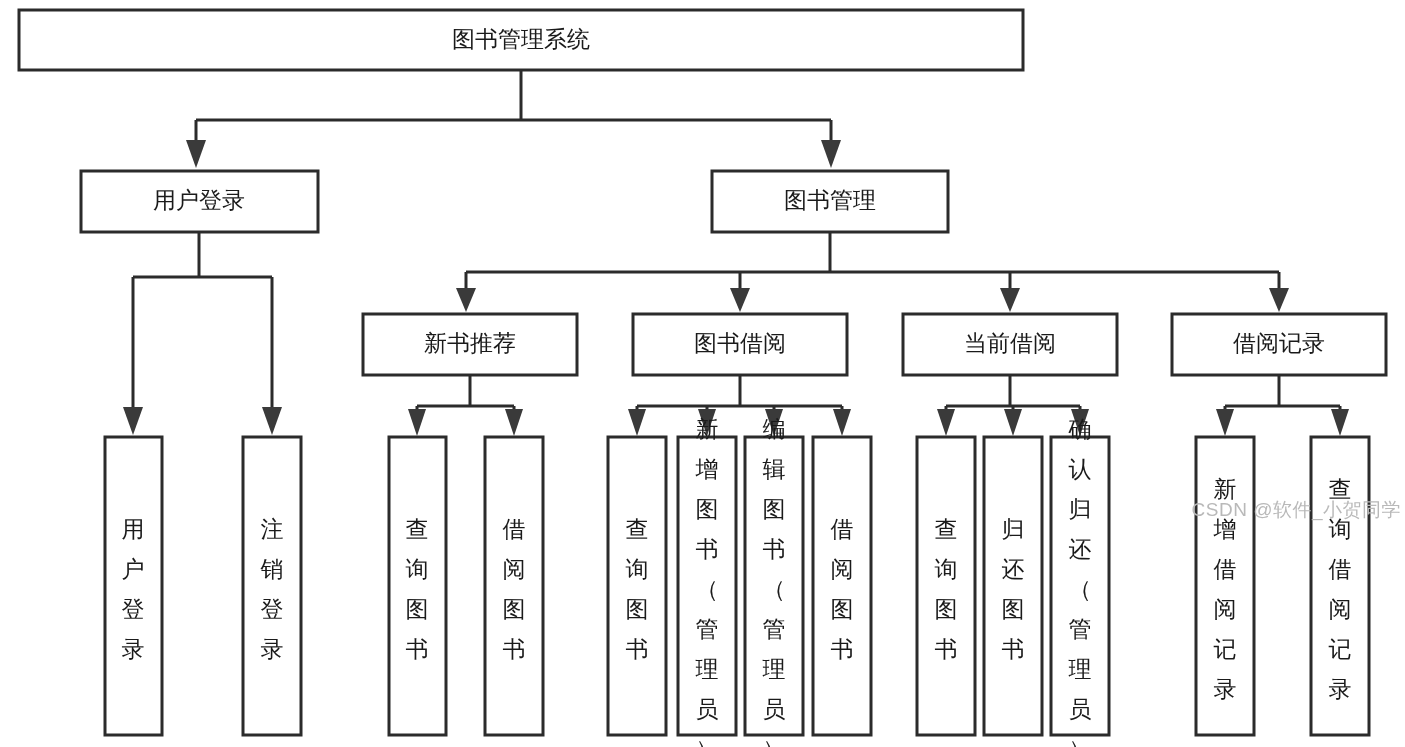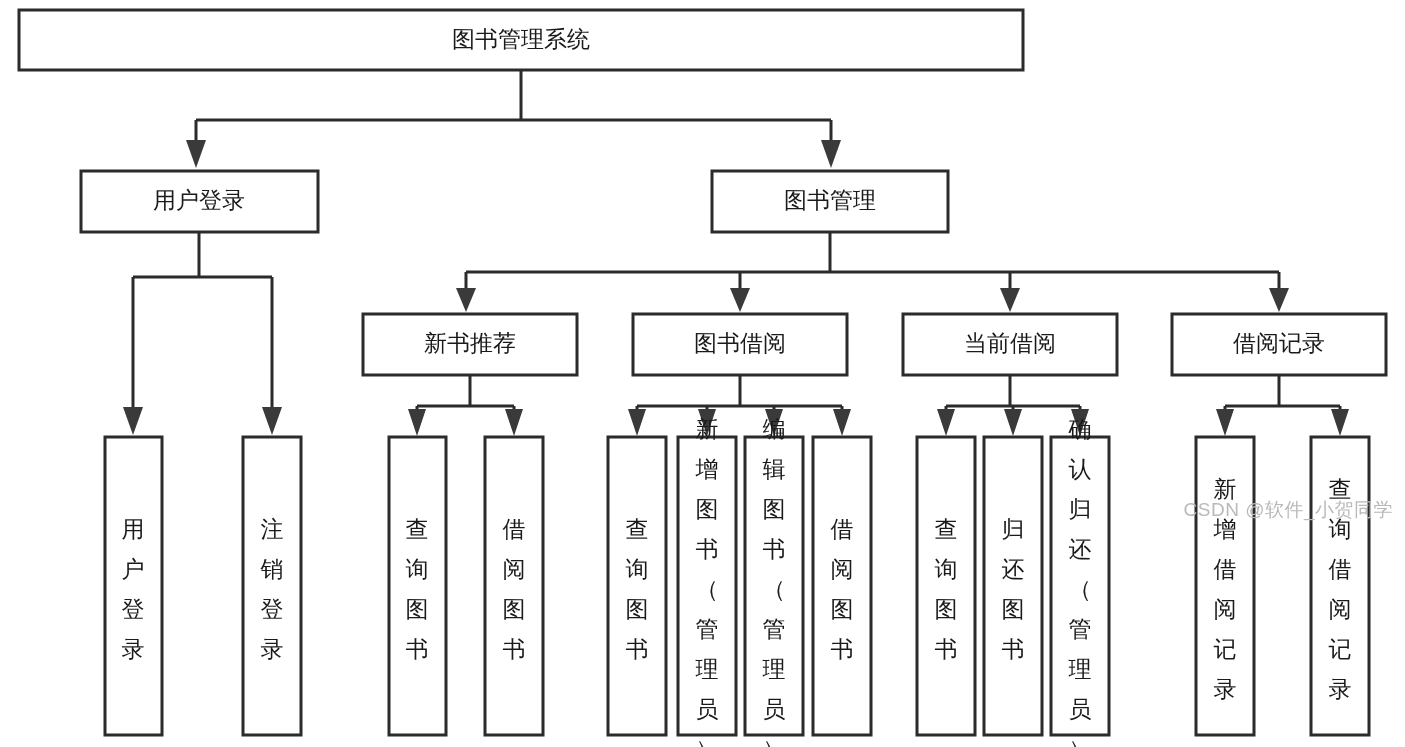--- a/index.html
+++ b/index.html
@@ -50,21 +50,21 @@
     dominant-baseline: middle;
   }
   .node-label-vertical {
     font-family: "Liberation Sans", "DejaVu Sans", sans-serif;
     fill: #1a1a1a;
     font-size: 23px;
     text-anchor: middle;
   }
   .watermark {
     position: absolute;
-    right: 12px;
+    right: 4px;
     bottom: 4px;
     font-family: "Liberation Sans", "DejaVu Sans", sans-serif;
     font-size: 19px;
     color: #b9b9b9;
     white-space: nowrap;
     letter-spacing: 0.5px;
   }
 </style>
 </head>
 <body>

